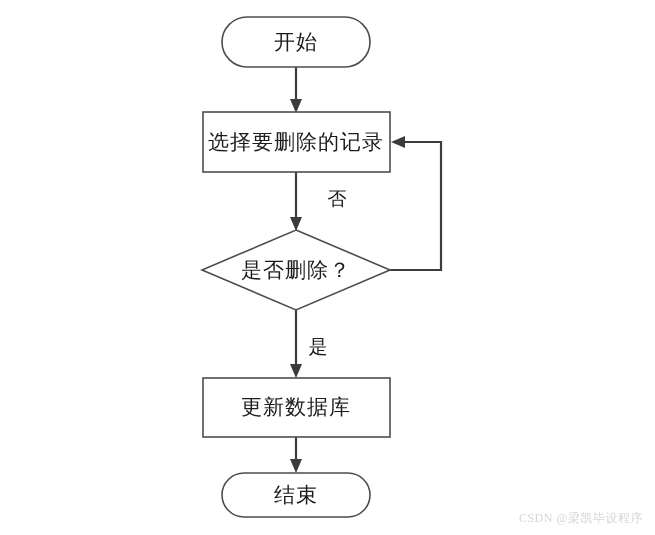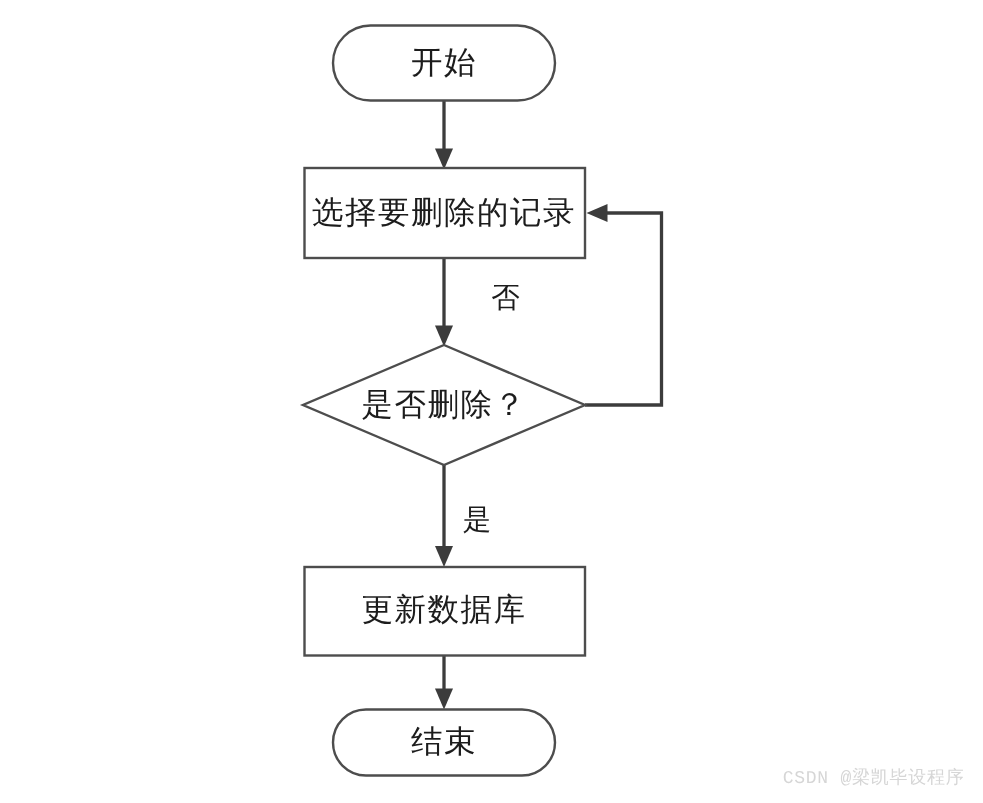--- a/index.html
+++ b/index.html
@@ -50,21 +50,21 @@
     stroke-linejoin: miter;
   }
   .arrow-head {
     fill: #3c3c3c;
     stroke: none;
   }
   .watermark {
     position: absolute;
     right: 12px;
     bottom: 8px;
-    font-family: Liberation Mono, monospace;
+    font-family: Liberation Serif, serif;
     font-size: 12px;
     color: #d6d6d6;
     letter-spacing: 0.5px;
     white-space: nowrap;
     user-select: none;
   }
 </style>
 </head>
 <body>
 

